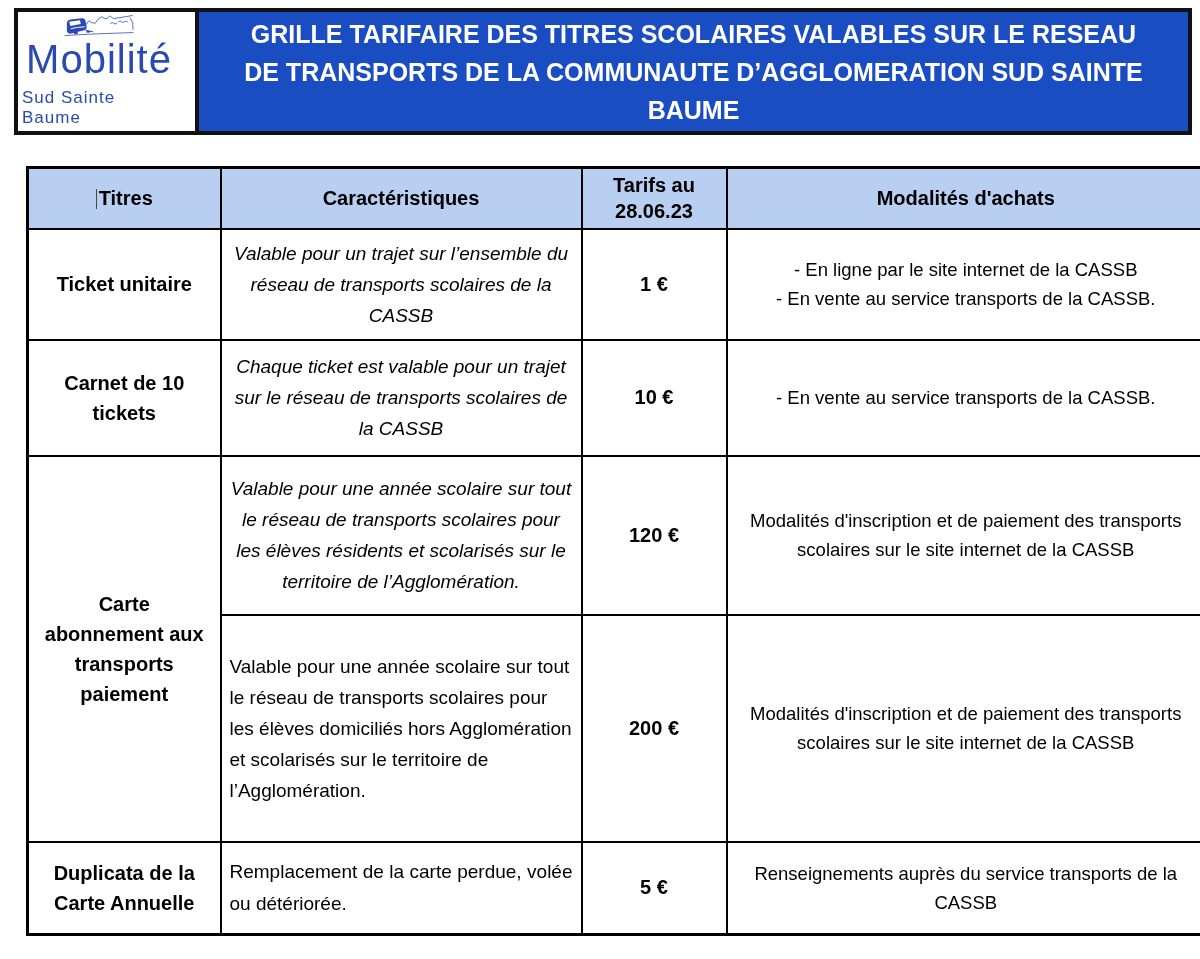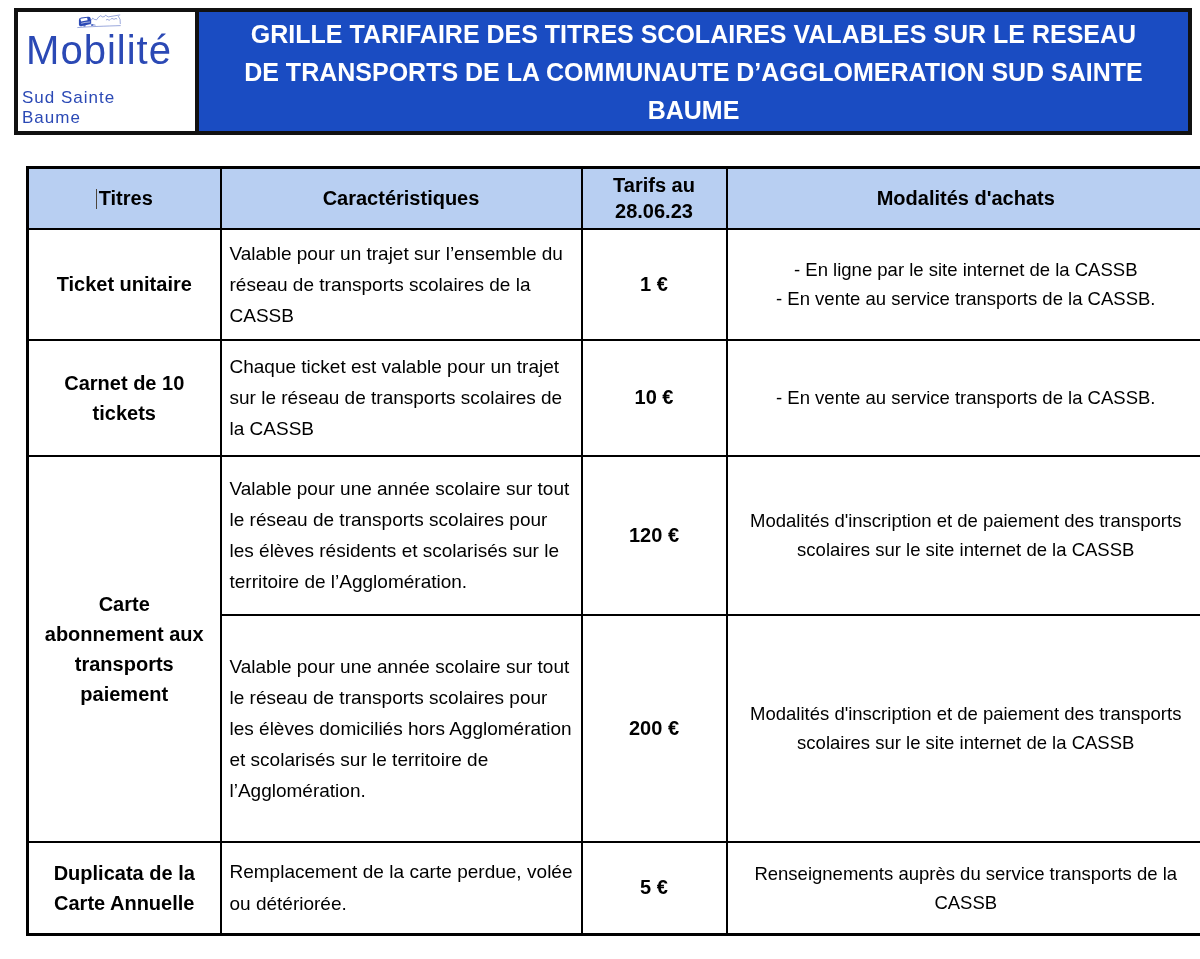--- a/index.html
+++ b/index.html
@@ -17,21 +17,21 @@
     width:185px;flex:0 0 185px;background:#ffffff;border:4px solid #111;
     display:flex;flex-direction:column;align-items:center;justify-content:flex-start;
     box-sizing:border-box;padding:2px 19px 3px 4px;
   }
   .logo-art{width:100%;height:58px;}
   .logo-title{
     font-size:40px;line-height:40px;color:#2B49B5;letter-spacing:1px;
     font-weight:400;margin-top:1px;
   }
   .logo-sub{
-    font-size:17px;line-height:20px;color:#2B49B5;letter-spacing:1px;margin-top:18px;
+    font-size:17px;line-height:20px;color:#2B49B5;letter-spacing:1px;margin-top:9px;
   }
   .banner{
     flex:1;background:#1A4CC2;border:4px solid #111;border-left:0;
     box-sizing:border-box;display:flex;align-items:center;justify-content:center;
     padding:2px 36px;
   }
   .banner-text{
     color:#ffffff;font-weight:bold;font-size:25px;line-height:38px;text-align:center;
   }
   
@@ -49,21 +49,21 @@
     line-height:26px;position:relative;
   }
   .cursor-mark{
     display:inline-block;width:1px;height:20px;background:#4d463c;
     vertical-align:-4px;margin-right:2px;
   }
   td.titre{
     font-weight:bold;font-size:20px;text-align:center;line-height:30px;padding:2px 4px;
   }
   td.carac{font-size:19px;line-height:31px;padding:2px 8px;}
-  td.carac.center{}
+  td.carac.center{text-align:center;font-style:italic;}
   td.carac.left{text-align:left;}
   td.carac.justify{text-align:justify;line-height:32px;margin-top:28px;}
   td.tarif{font-weight:bold;font-size:20px;text-align:center;}
   td.modal{font-size:18.5px;line-height:29px;text-align:center;white-space:pre-line;}
   tr.r-head{height:61px;}
   tr.r-1{height:111px;}
   tr.r-2{height:116px;}
   tr.r-3a{height:159px;}
   tr.r-3b{height:227px;}
   tr.r-4{height:93px;}

